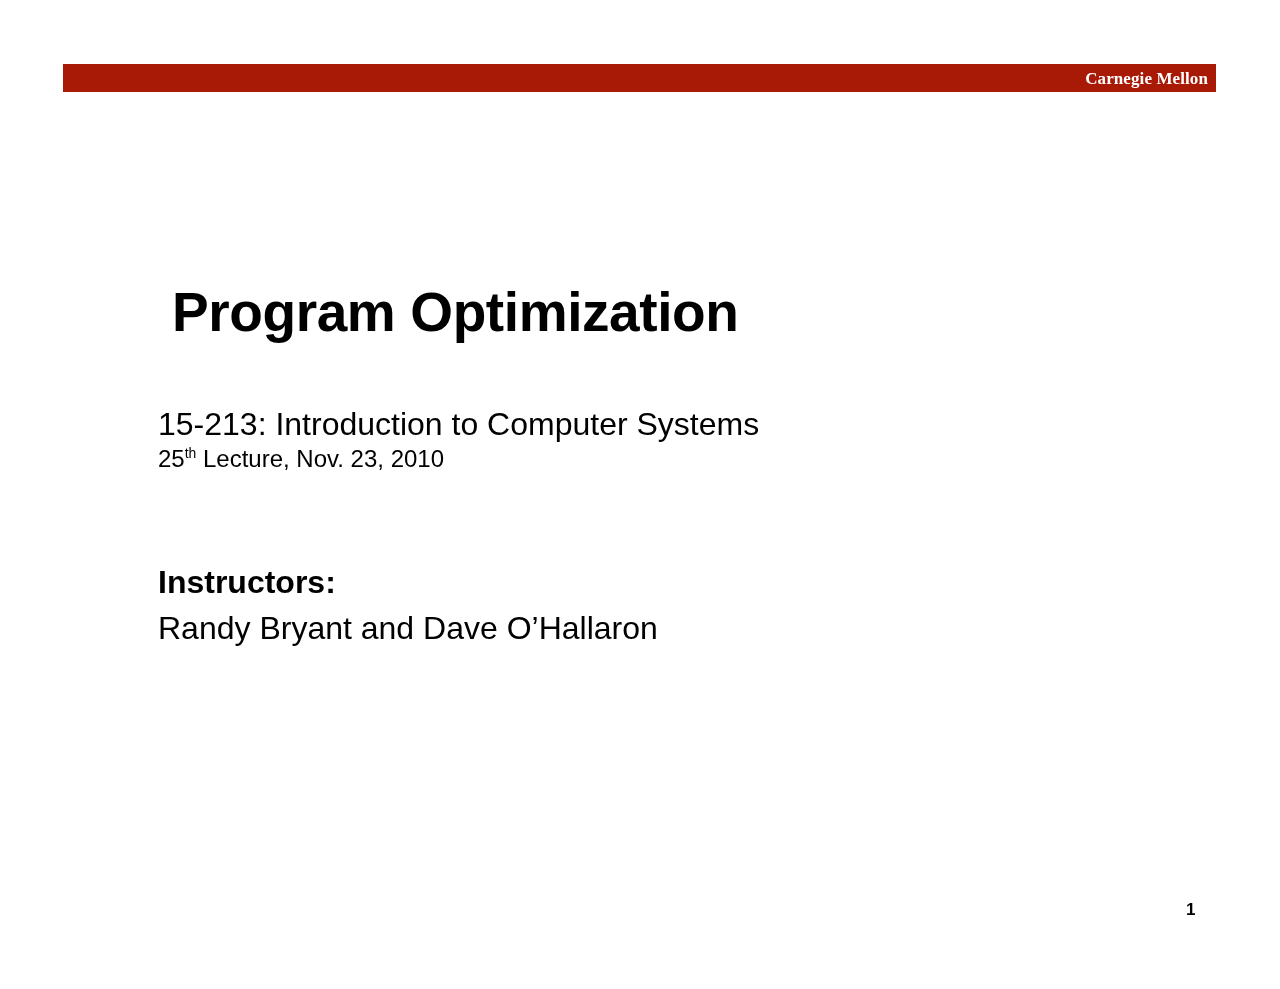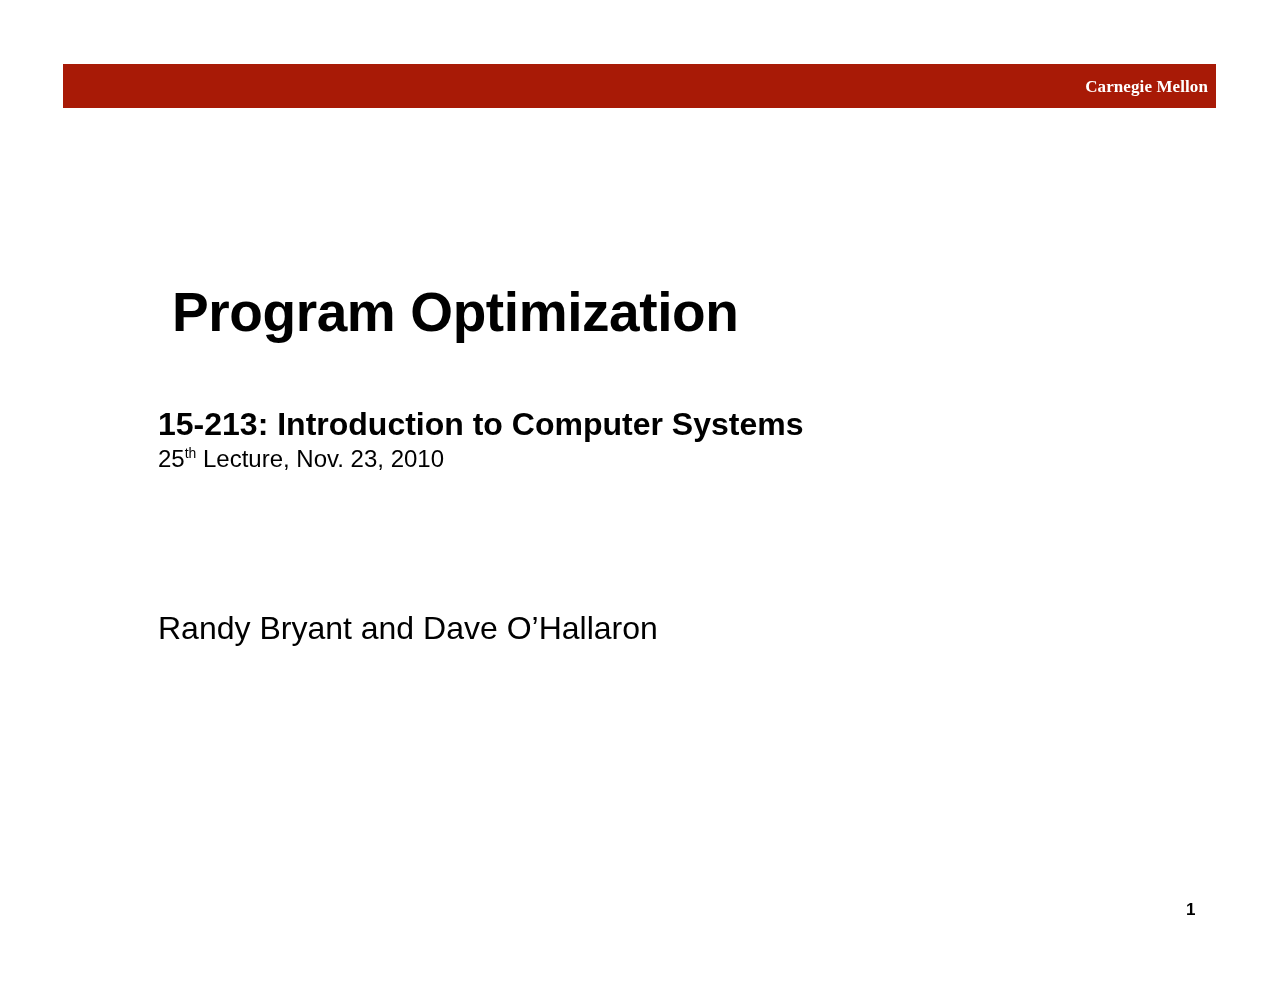--- a/index.html
+++ b/index.html
@@ -22,21 +22,21 @@
     height: 989px;
     background: #ffffff;
   }
 
   
   .cmu-banner {
     position: absolute;
     left: 63px;
     top: 64px;
     width: 1153px;
-    height: 44px;
+    height: 28px;
     background: #A81A06;
     box-sizing: border-box;
   }
 
   .cmu-banner-label {
     position: absolute;
     right: 8px;
     top: 50%;
     transform: translateY(-50%);
     color: #ffffff;
@@ -60,21 +60,21 @@
     line-height: 1.1;
     white-space: nowrap;
   }
 
   .course-line {
     position: absolute;
     left: 158px;
     top: 404px;
     margin: 0;
     font-size: 32px;
-    font-weight: bold;
+    font-weight: normal;
     color: #000000;
     line-height: 1.26;
     white-space: nowrap;
   }
 
   .lecture-line {
     position: absolute;
     left: 158px;
     top: 444px;
     margin: 0;
@@ -135,18 +135,19 @@
   <div class="cmu-banner">
     <span class="cmu-banner-label">Carnegie Mellon</span>
   </div>
 
   <h1 class="slide-title">Program Optimization</h1>
 
   <p class="course-line">15-213: Introduction to Computer Systems</p>
 
   <p class="lecture-line"><span>25</span><sup>th</sup><span> Lecture, Nov. 23, 2010</span></p>
 
+  <p class="instructors-heading">Instructors:</p>
 
   <p class="instructors-names">Randy Bryant and Dave O’Hallaron</p>
 
   <div class="page-number">1</div>
 
 </div>
 
 </body></html>

